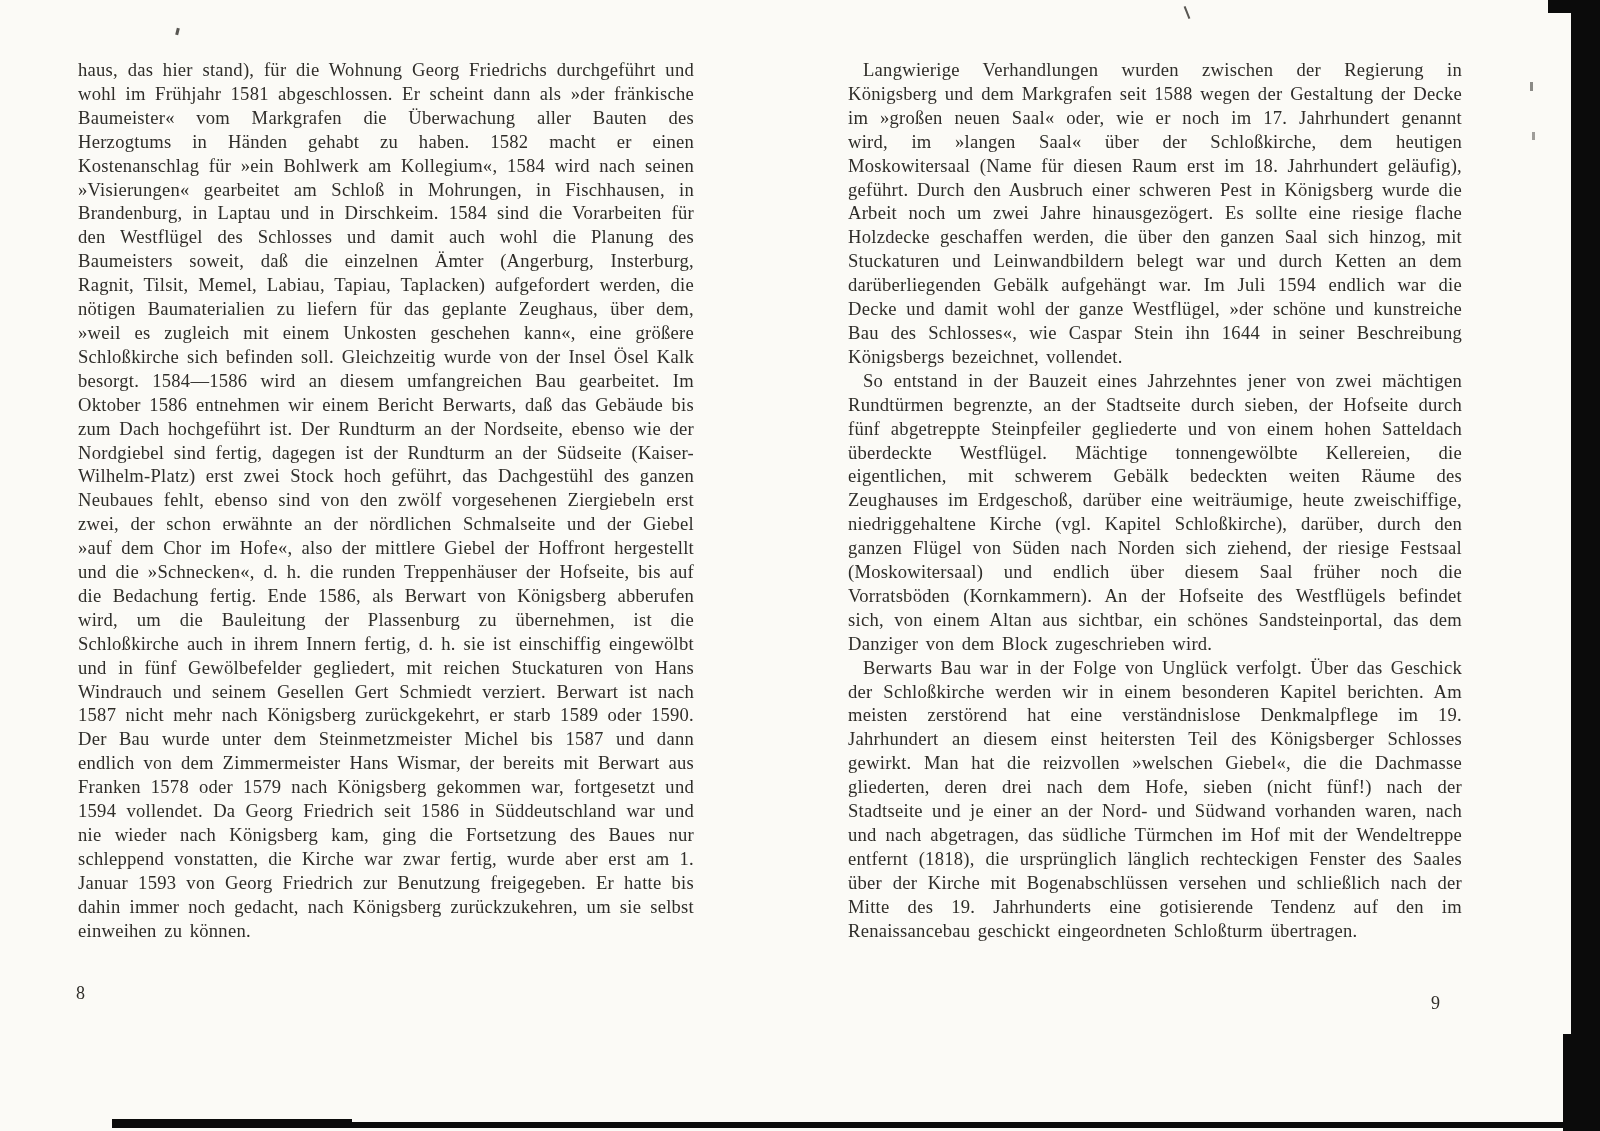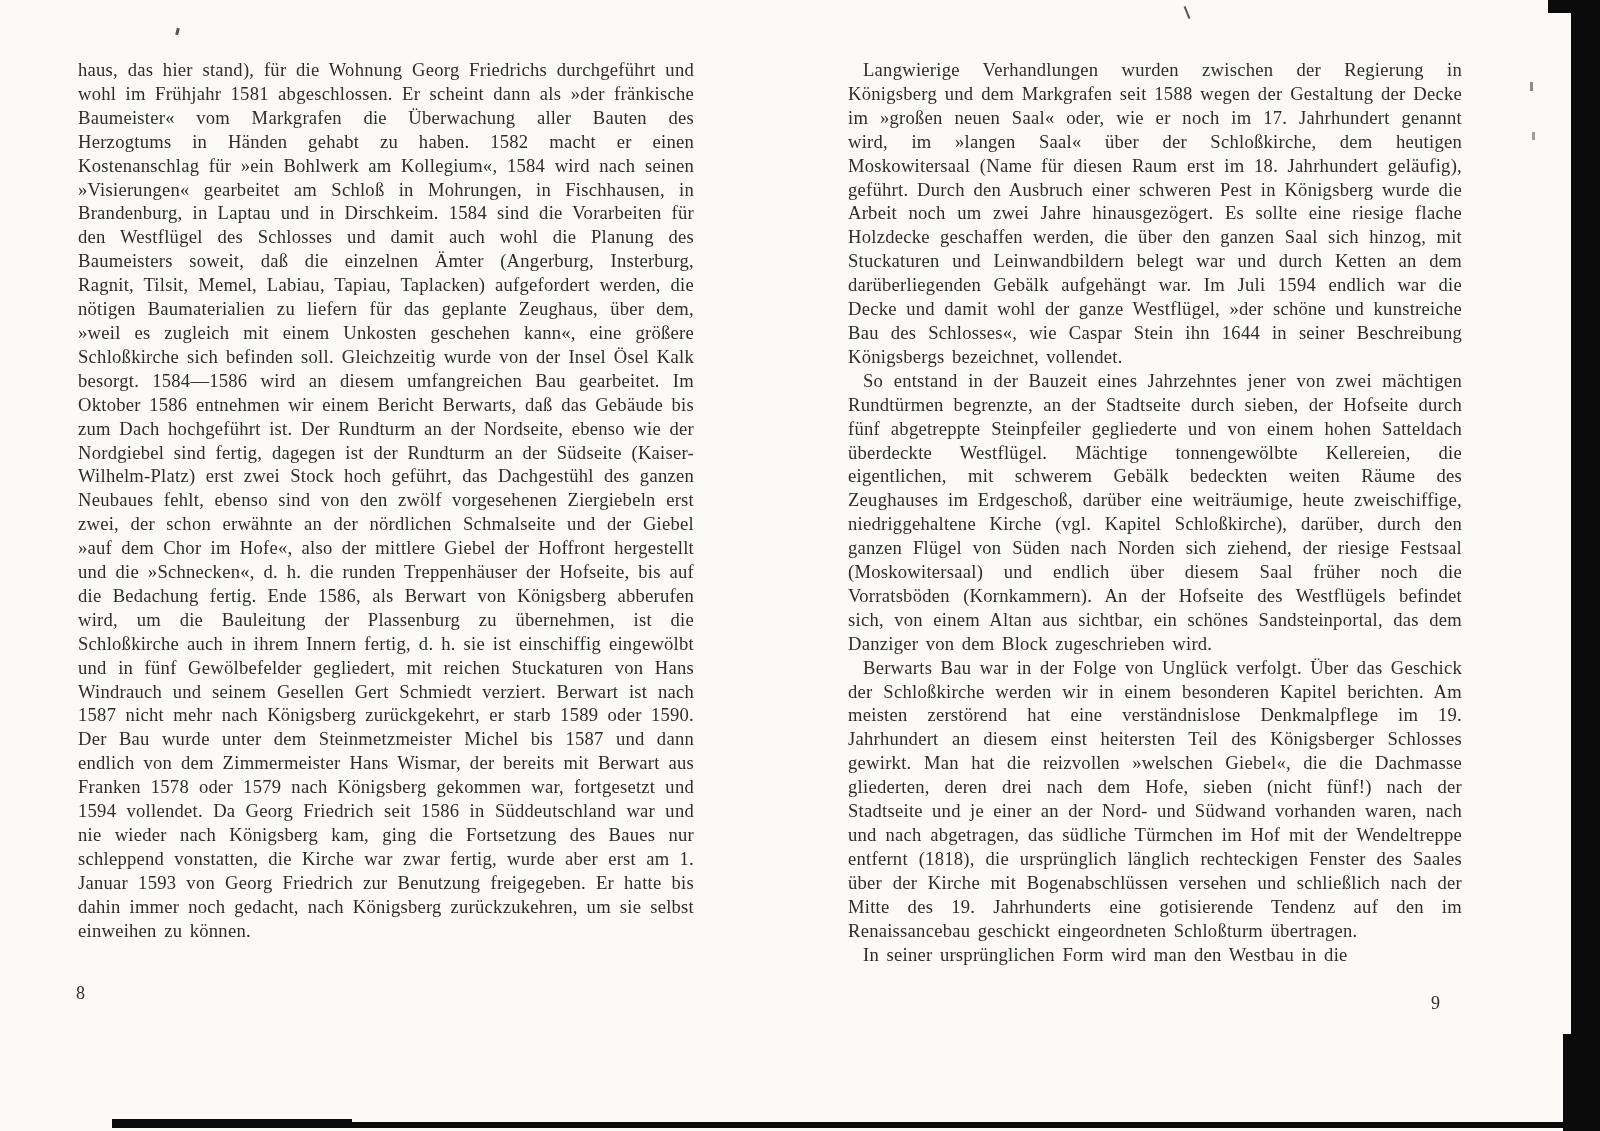--- a/index.html
+++ b/index.html
@@ -66,21 +66,20 @@
 <div class="spread">
 
   <div class="col col-left">
     <p>haus, das hier stand), für die Wohnung Georg Friedrichs durchgeführt und wohl im Frühjahr 1581 abgeschlossen. Er scheint dann als »der fränkische Baumeister« vom Markgrafen die Überwachung aller Bauten des Herzogtums in Händen gehabt zu haben. 1582 macht er einen Kostenanschlag für »ein Bohlwerk am Kollegium«, 1584 wird nach seinen »Visierungen« gearbeitet am Schloß in Mohrungen, in Fischhausen, in Brandenburg, in Laptau und in Dirschkeim. 1584 sind die Vorarbeiten für den Westflügel des Schlosses und damit auch wohl die Planung des Baumeisters soweit, daß die einzelnen Ämter (Angerburg, Insterburg, Ragnit, Tilsit, Memel, Labiau, Tapiau, Taplacken) aufgefordert werden, die nötigen Baumaterialien zu liefern für das geplante Zeughaus, über dem, »weil es zugleich mit einem Unkosten geschehen kann«, eine größere Schloßkirche sich befinden soll. Gleichzeitig wurde von der Insel Ösel Kalk besorgt. 1584—1586 wird an diesem umfangreichen Bau gearbeitet. Im Oktober 1586 entnehmen wir einem Bericht Berwarts, daß das Gebäude bis zum Dach hochgeführt ist. Der Rundturm an der Nordseite, ebenso wie der Nordgiebel sind fertig, dagegen ist der Rundturm an der Südseite (Kaiser-Wilhelm-Platz) erst zwei Stock hoch geführt, das Dachgestühl des ganzen Neubaues fehlt, ebenso sind von den zwölf vorgesehenen Ziergiebeln erst zwei, der schon erwähnte an der nördlichen Schmalseite und der Giebel »auf dem Chor im Hofe«, also der mittlere Giebel der Hoffront hergestellt und die »Schnecken«, d. h. die runden Treppenhäuser der Hofseite, bis auf die Bedachung fertig. Ende 1586, als Berwart von Königsberg abberufen wird, um die Bauleitung der Plassenburg zu übernehmen, ist die Schloßkirche auch in ihrem Innern fertig, d. h. sie ist einschiffig eingewölbt und in fünf Gewölbefelder gegliedert, mit reichen Stuckaturen von Hans Windrauch und seinem Gesellen Gert Schmiedt verziert. Berwart ist nach 1587 nicht mehr nach Königsberg zurückgekehrt, er starb 1589 oder 1590. Der Bau wurde unter dem Steinmetzmeister Michel bis 1587 und dann endlich von dem Zimmermeister Hans Wismar, der bereits mit Berwart aus Franken 1578 oder 1579 nach Königsberg gekommen war, fortgesetzt und 1594 vollendet. Da Georg Friedrich seit 1586 in Süddeutschland war und nie wieder nach Königsberg kam, ging die Fortsetzung des Baues nur schleppend vonstatten, die Kirche war zwar fertig, wurde aber erst am 1. Januar 1593 von Georg Friedrich zur Benutzung freigegeben. Er hatte bis dahin immer noch gedacht, nach Königsberg zurückzukehren, um sie selbst einweihen zu können.</p>
   </div>
 
   <div class="col col-right">
     <p>Langwierige Verhandlungen wurden zwischen der Regierung in Königsberg und dem Markgrafen seit 1588 wegen der Gestaltung der Decke im »großen neuen Saal« oder, wie er noch im 17. Jahrhundert genannt wird, im »langen Saal« über der Schloßkirche, dem heutigen Moskowitersaal (Name für diesen Raum erst im 18. Jahrhundert geläufig), geführt. Durch den Ausbruch einer schweren Pest in Königsberg wurde die Arbeit noch um zwei Jahre hinausgezögert. Es sollte eine riesige flache Holzdecke geschaffen werden, die über den ganzen Saal sich hinzog, mit Stuckaturen und Leinwandbildern belegt war und durch Ketten an dem darüberliegenden Gebälk aufgehängt war. Im Juli 1594 endlich war die Decke und damit wohl der ganze Westflügel, »der schöne und kunstreiche Bau des Schlosses«, wie Caspar Stein ihn 1644 in seiner Beschreibung Königsbergs bezeichnet, vollendet.</p>
     <p>So entstand in der Bauzeit eines Jahrzehntes jener von zwei mächtigen Rundtürmen begrenzte, an der Stadtseite durch sieben, der Hofseite durch fünf abgetreppte Steinpfeiler gegliederte und von einem hohen Satteldach überdeckte Westflügel. Mächtige tonnengewölbte Kellereien, die eigentlichen, mit schwerem Gebälk bedeckten weiten Räume des Zeughauses im Erdgeschoß, darüber eine weiträumige, heute zweischiffige, niedriggehaltene Kirche (vgl. Kapitel Schloßkirche), darüber, durch den ganzen Flügel von Süden nach Norden sich ziehend, der riesige Festsaal (Moskowitersaal) und endlich über diesem Saal früher noch die Vorratsböden (Kornkammern). An der Hofseite des Westflügels befindet sich, von einem Altan aus sichtbar, ein schönes Sandsteinportal, das dem Danziger von dem Block zugeschrieben wird.</p>
     <p>Berwarts Bau war in der Folge von Unglück verfolgt. Über das Geschick der Schloßkirche werden wir in einem besonderen Kapitel berichten. Am meisten zerstörend hat eine verständnislose Denkmalpflege im 19. Jahrhundert an diesem einst heitersten Teil des Königsberger Schlosses gewirkt. Man hat die reizvollen »welschen Giebel«, die die Dachmasse gliederten, deren drei nach dem Hofe, sieben (nicht fünf!) nach der Stadtseite und je einer an der Nord- und Südwand vorhanden waren, nach und nach abgetragen, das südliche Türmchen im Hof mit der Wendeltreppe entfernt (1818), die ursprünglich länglich rechteckigen Fenster des Saales über der Kirche mit Bogenabschlüssen versehen und schließlich nach der Mitte des 19. Jahrhunderts eine gotisierende Tendenz auf den im Renaissancebau geschickt eingeordneten Schloßturm übertragen.</p>
-    <p>In seiner ursprünglichen Form wird man den Westbau in die</p>
   </div>
 
   <div class="page-num page-num-left">8</div>
   <div class="page-num page-num-right">9</div>
 
   <div class="edge-right"></div>
   <div class="edge-right-top-notch"></div>
   <div class="edge-right-bottom"></div>
   <div class="edge-bottom"></div>
   <div class="edge-bottom-thick"></div>

